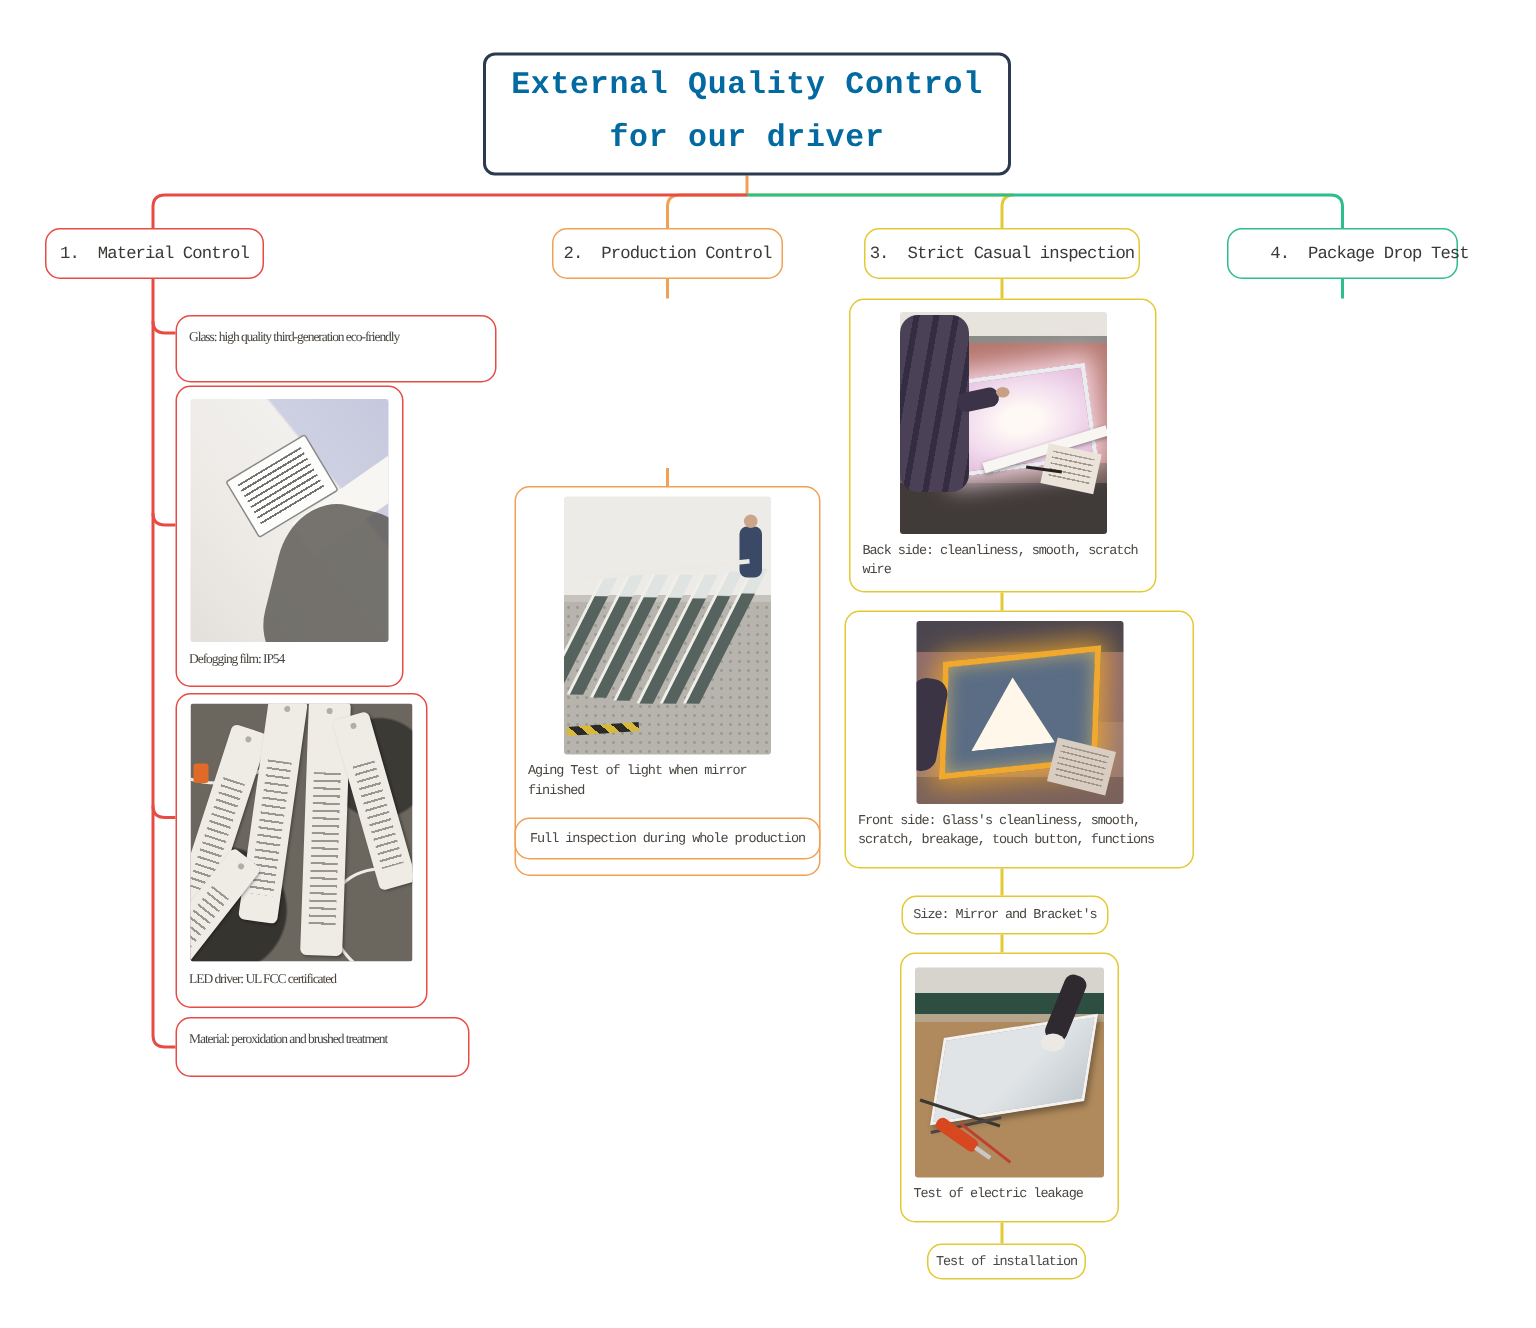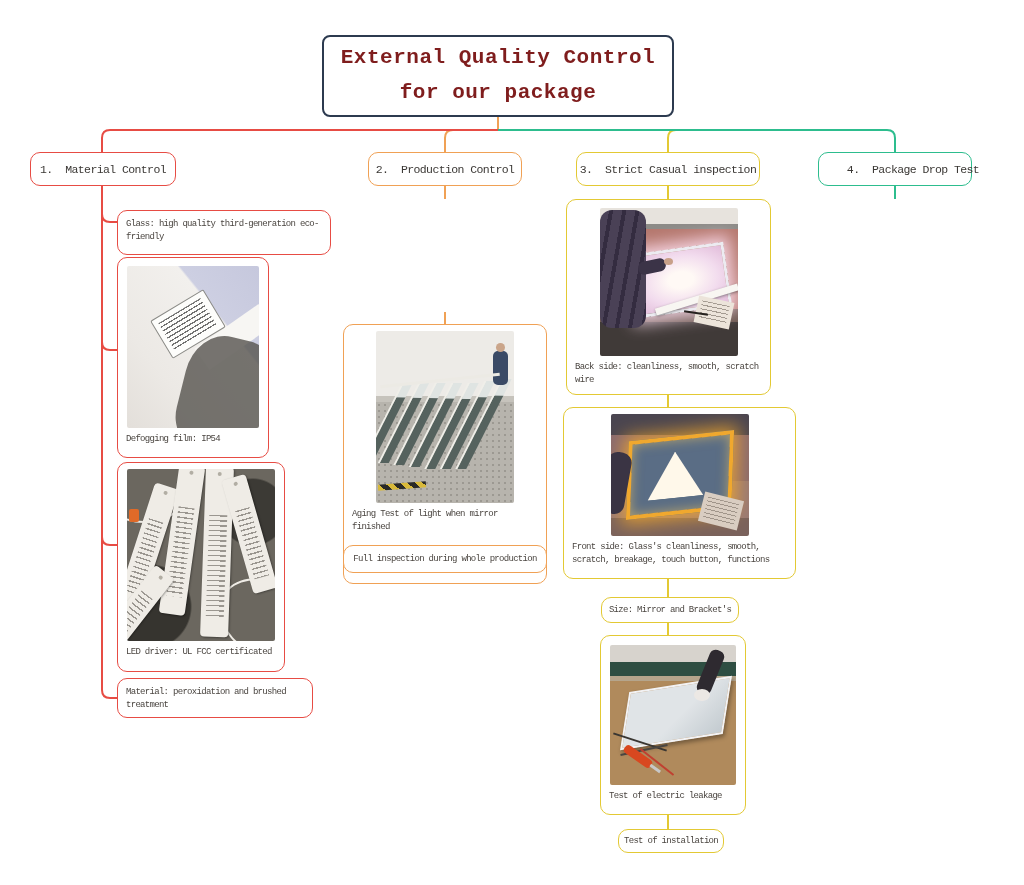--- a/index.html
+++ b/index.html
@@ -7,27 +7,27 @@
           font-family:"Liberation Mono","DejaVu Sans Mono",monospace;}
   svg.wires{position:absolute;left:0;top:0;z-index:1;}
   .box{position:absolute;z-index:2;background:#fff;border:1.8px solid #999;border-radius:10px;
        box-sizing:border-box;color:#4a4540;}
   .cap,.txt{font-size:9px;line-height:1.45;letter-spacing:-0.7px;color:#4a4540;white-space:normal;}
   .txt{padding:7px 8px;}
   .center{text-align:center;}
   
   .title-box{left:322px;top:35px;width:352px;height:82px;border:2.4px solid #2c3a4f;border-radius:8px;
              display:flex;flex-direction:column;justify-content:center;align-items:center;}
-  .title-box span{font-size:21px;font-weight:700;color:#7f1d1d;line-height:1.65;letter-spacing:0.5px;}
+  .title-box span{font-size:21px;font-weight:700;color:#0369a1;line-height:1.65;letter-spacing:0.5px;}
   
   .hdr{height:34px;display:flex;align-items:center;justify-content:center;
        font-size:11.5px;letter-spacing:-0.6px;white-space:pre;color:#3b3835;}
   .hdr.red{border-color:#e74c44;} .hdr.org{border-color:#f0a155;}
   .hdr.yel{border-color:#e3c934;} .hdr.tea{border-color:#2dbd8e;padding-left:36px;}
-  .b-red{border-color:#e74c44;} .b-org{border-color:#f0a155;}
+  .b-red{border-color:#e74c44;font-family:Liberation Serif, serif;} .b-org{border-color:#f0a155;}
   .b-yel{border-color:#e3c934;} .b-tea{border-color:#2dbd8e;}
   .photo{position:relative;overflow:hidden;border-radius:2px;}
   .pb{padding:6px;}
   .pb .cap{margin-top:5px;padding:0 2px;}
   .photo>div{position:absolute;}
   
   .ph-defog{width:132px;height:162px;margin:2px auto 0;
     background:linear-gradient(to bottom left,#c6c8dd 0%,#cdcfe2 30%,#f2f0ed 31%,#ece9e5 70%,#e3dfda 100%);}
   .ph-defog .strip{width:78px;height:26px;right:-14px;top:58px;background:#f7f6f3;transform:rotate(-35deg);}
   .ph-defog .card{width:60px;height:42px;left:30px;top:36px;background:#fdfdfb;border:1px solid #8a8a86;
@@ -165,21 +165,21 @@
     <path d="M102,214 Q102,222 110,222 H117" stroke="#e74c44" stroke-width="2" fill="none"></path>
     <path d="M102,342 Q102,350 110,350 H117" stroke="#e74c44" stroke-width="2" fill="none"></path>
     <path d="M102,537 Q102,545 110,545 H117" stroke="#e74c44" stroke-width="2" fill="none"></path>
     <path d="M445,186 V199 M445,312 V324 M445,532 V545" stroke="#f0a155" stroke-width="2" fill="none"></path>
     <path d="M668,186 V199 M668,395 V407 M668,579 V597 M668,623 V635 M668,815 V829" stroke="#e3c934" stroke-width="2" fill="none"></path>
     <path d="M895,186 V199" stroke="#2dbd8e" stroke-width="2" fill="none"></path>
   </svg>
 
   <div class="box title-box">
     <span>External Quality Control</span>
-    <span>for our package</span>
+    <span>for our driver</span>
   </div>
 
   <div class="box hdr red" style="left:30px;top:152px;width:146px;"><span>1.  Material Control</span></div>
   <div class="box hdr org" style="left:368px;top:152px;width:154px;"><span>2.  Production Control</span></div>
   <div class="box hdr yel" style="left:576px;top:152px;width:184px;"><span>3.  Strict Casual inspection</span></div>
   <div class="box hdr tea" style="left:818px;top:152px;width:154px;"><span>4.  Package Drop Test</span></div>
 
   <div class="box b-red txt" style="left:117px;top:210px;width:214px;height:45px;">
     <span>Glass: high quality third-generation eco-friendly</span>
   </div>

